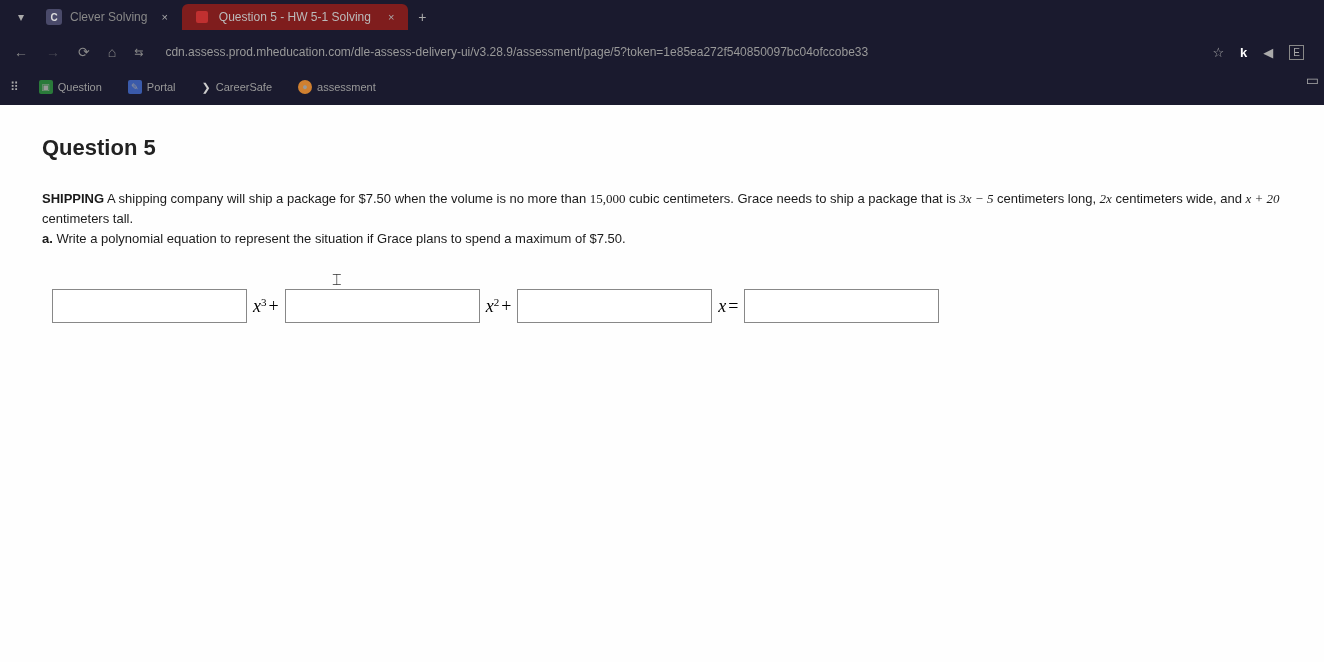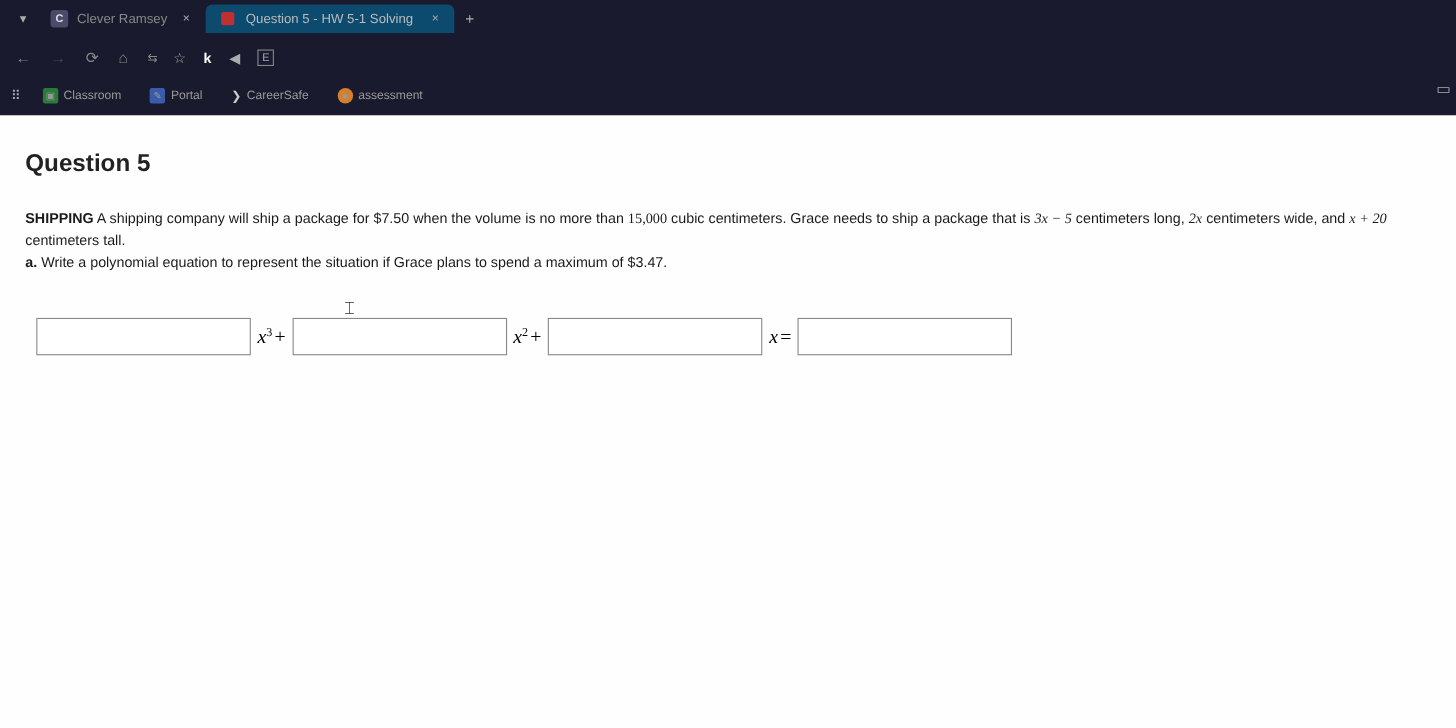--- a/index.html
+++ b/index.html
@@ -29,21 +29,21 @@
     .tab {
       display: flex;
       align-items: center;
       padding: 6px 14px;
       font-size: 12px;
       color: #888;
       gap: 8px;
       border-radius: 6px 6px 0 0;
     }
     .tab.active {
-      background: #0c4a6e;
+      background: #7f1d1d;
       color: #bbb;
       gap: 11px;
     }
     .tab-icon {
       width: 14px;
       height: 14px;
       display: inline-flex;
       align-items: center;
       justify-content: center;
       font-size: 10px;
@@ -132,21 +132,21 @@
       display: inline-flex;
       align-items: center;
       justify-content: center;
       font-size: 9px;
     }
     .bm-icon.green { background: #2a7a3a; }
     .bm-icon.blue { background: #3a5aaa; }
     .bm-icon.orange { background: #d08030; border-radius: 50%; }
     .content-area {
       background: #fefefe;
-      padding: 30px 23px;
+      padding: 30px 42px;
       height: calc(662px - 105px);
     }
     .question-title {
       font-size: 22px;
       font-weight: bold;
       color: #222;
       margin-bottom: 28px;
     }
     .question-body {
       font-size: 13px;
@@ -189,48 +189,49 @@
     }
   </style>
 </head>
 <body>
 
 <div class="browser-top">
   <div class="tab-row">
     <span class="tab-dropdown">▾</span>
     <div class="tab">
       <span class="tab-icon c-icon">C</span>
-      <span>Clever Ramsey</span>
+      <span>Clever Solving</span>
       <span class="tab-close">×</span>
     </div>
     <div class="tab active">
       <span class="tab-icon red-icon"></span>
       <span>Question 5 - HW 5-1 Solving</span>
       <span class="tab-close">×</span>
     </div>
     <span class="tab-new">+</span>
   </div>
   <div class="addr-row">
     <span class="nav-btn">←</span>
     <span class="nav-btn" style="opacity:0.4">→</span>
     <span class="nav-btn">⟳</span>
     <span class="nav-btn">⌂</span>
     <span class="nav-btn" style="font-size:11px">⇆</span>
+    <div class="url-bar">cdn.assess.prod.mheducation.com/dle-assess-delivery-ui/v3.28.9/assessment/page/5?token=1e85ea272f540850097bc04ofccobe33</div>
     <div class="right-icons">
       <span class="right-icon">☆</span>
       <span class="right-icon k">k</span>
       <span class="right-icon">◀</span>
       <span class="right-icon e-box">E</span>
     </div>
   </div>
   <div class="bookmark-row">
     <span class="apps-icon">⠿</span>
     <div class="bm-item">
       <span class="bm-icon green">▣</span>
-      <span>Classroom</span>
+      <span>Question</span>
     </div>
     <div class="bm-item">
       <span class="bm-icon blue">✎</span>
       <span>Portal</span>
     </div>
     <div class="bm-item">
       <span style="color:#ccc">❯</span>
       <span>CareerSafe</span>
     </div>
     <div class="bm-item">
@@ -239,21 +240,21 @@
     </div>
     <span class="tab-btn-bottom">▭</span>
   </div>
 </div>
 
 <div class="content-area">
   <div class="question-title">Question 5</div>
   <div class="question-body">
     <b>SHIPPING</b><span> A shipping company will ship a package for $7.50 when the volume is no more than </span><span style="font-family:'Times New Roman',serif">15,000</span><span> cubic centimeters. Grace needs to ship a package that is </span><span class="mathvar">3x − 5</span><span> centimeters long, </span><span class="mathvar">2x</span><span> centimeters wide, and </span><span class="mathvar">x + 20</span><span> centimeters tall.</span>
     <br>
-    <b>a.</b><span> Write a polynomial equation to represent the situation if Grace plans to spend a maximum of $3.47.</span>
+    <b>a.</b><span> Write a polynomial equation to represent the situation if Grace plans to spend a maximum of $7.50.</span>
   </div>
 
   <div style="position:relative">
     <div class="equation-row">
       <input class="eq-input" style="">
       <span class="eq-text">
           <span>x</span>
           <sup>3</sup>
           <span class="plus">+</span>
         </span>

